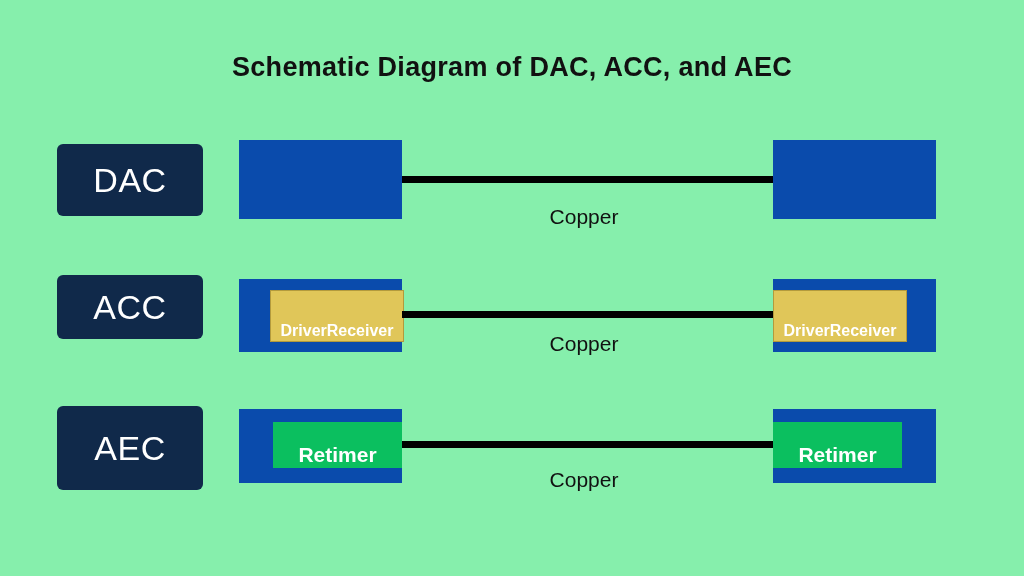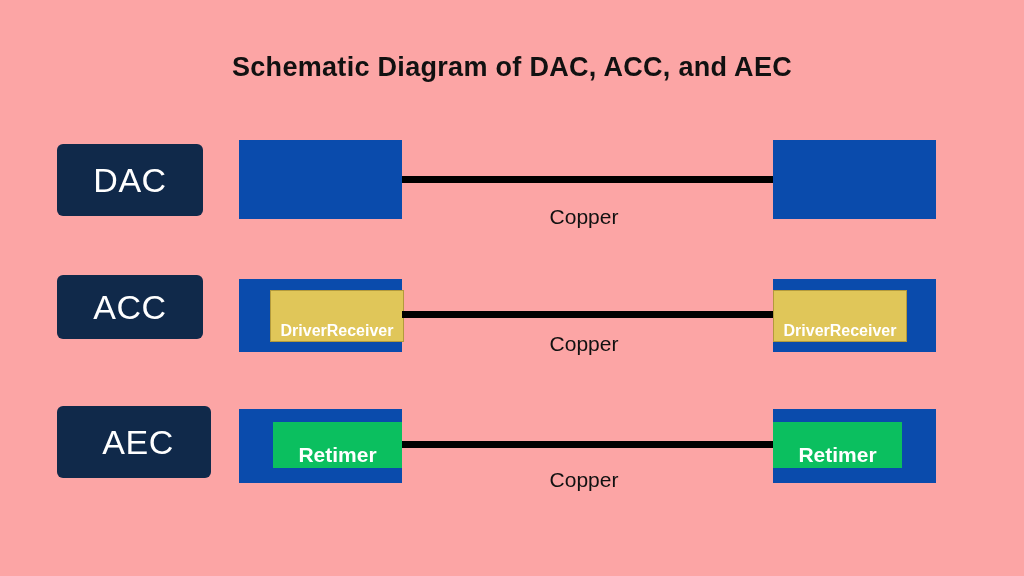--- a/index.html
+++ b/index.html
@@ -10,21 +10,21 @@
     width: 1024px;
     height: 576px;
     background: #ffffff;
     font-family: "Liberation Sans", sans-serif;
     overflow: hidden;
   }
   #canvas {
     position: relative;
     width: 1024px;
     height: 576px;
-    background: #fca5a5;
+    background: #86efac;
   }
 
   
   .title {
     position: absolute;
     left: 0;
     top: 52px;
     width: 1024px;
     text-align: center;
     font-size: 27px;
@@ -142,21 +142,21 @@
       <span>Driver</span>
         <br>
       <span>Receiver</span>
     </div>
 
     <div class="cable-caption" style="left:464px; top:332px;">Copper</div>
   </div>
 
   <div class="row" style="top:0;">
 
-    <div class="row-label" style="top:406px; height:72px;padding-left:8px;">AEC</div>
+    <div class="row-label" style="top:406px; height:84px;">AEC</div>
 
     <div class="conn conn-left" style="top:409px; width:163px; height:74px;"></div>
 
     <div class="module module-green" style="left:273px; top:422px; width:129px; height:46px;">Retimer</div>
 
     <div class="cable" style="left:402px; top:441px; width:372px;"></div>
 
     <div class="conn conn-right" style="top:409px; width:163px; height:74px;"></div>
 
     <div class="module module-green" style="left:773px; top:422px; width:129px; height:46px;">Retimer</div>

